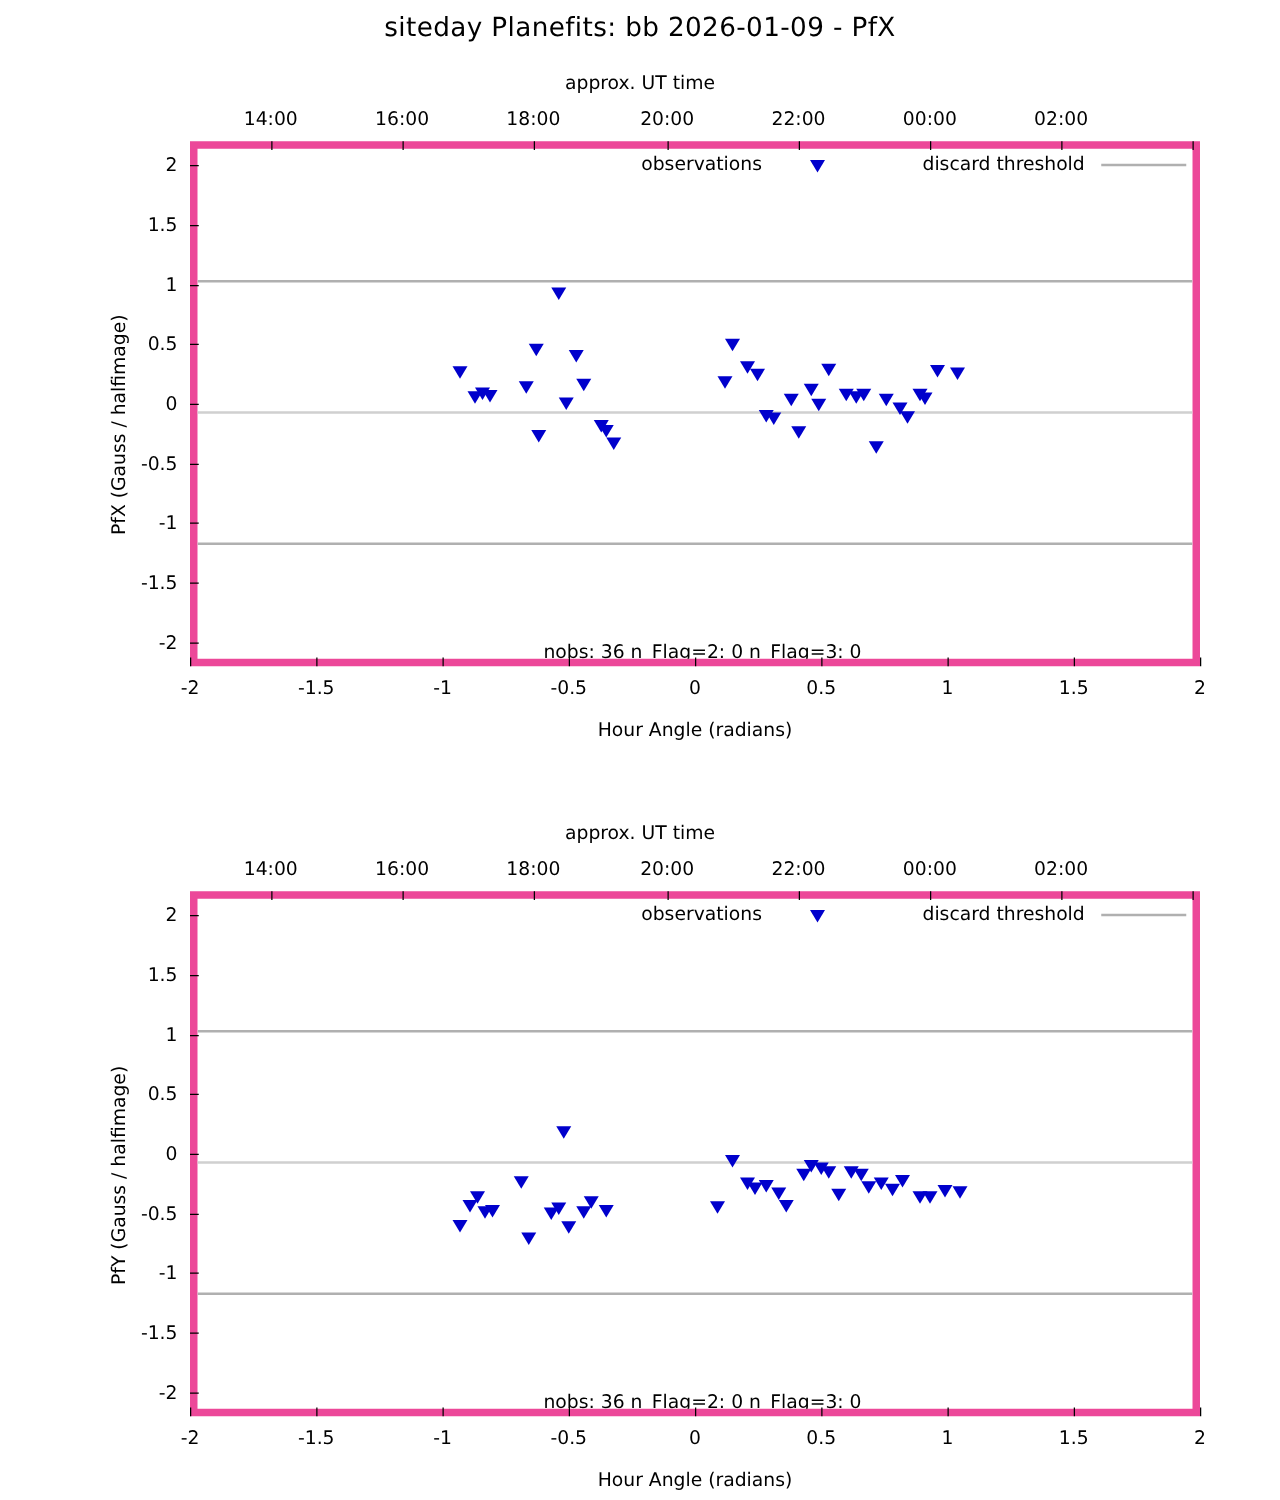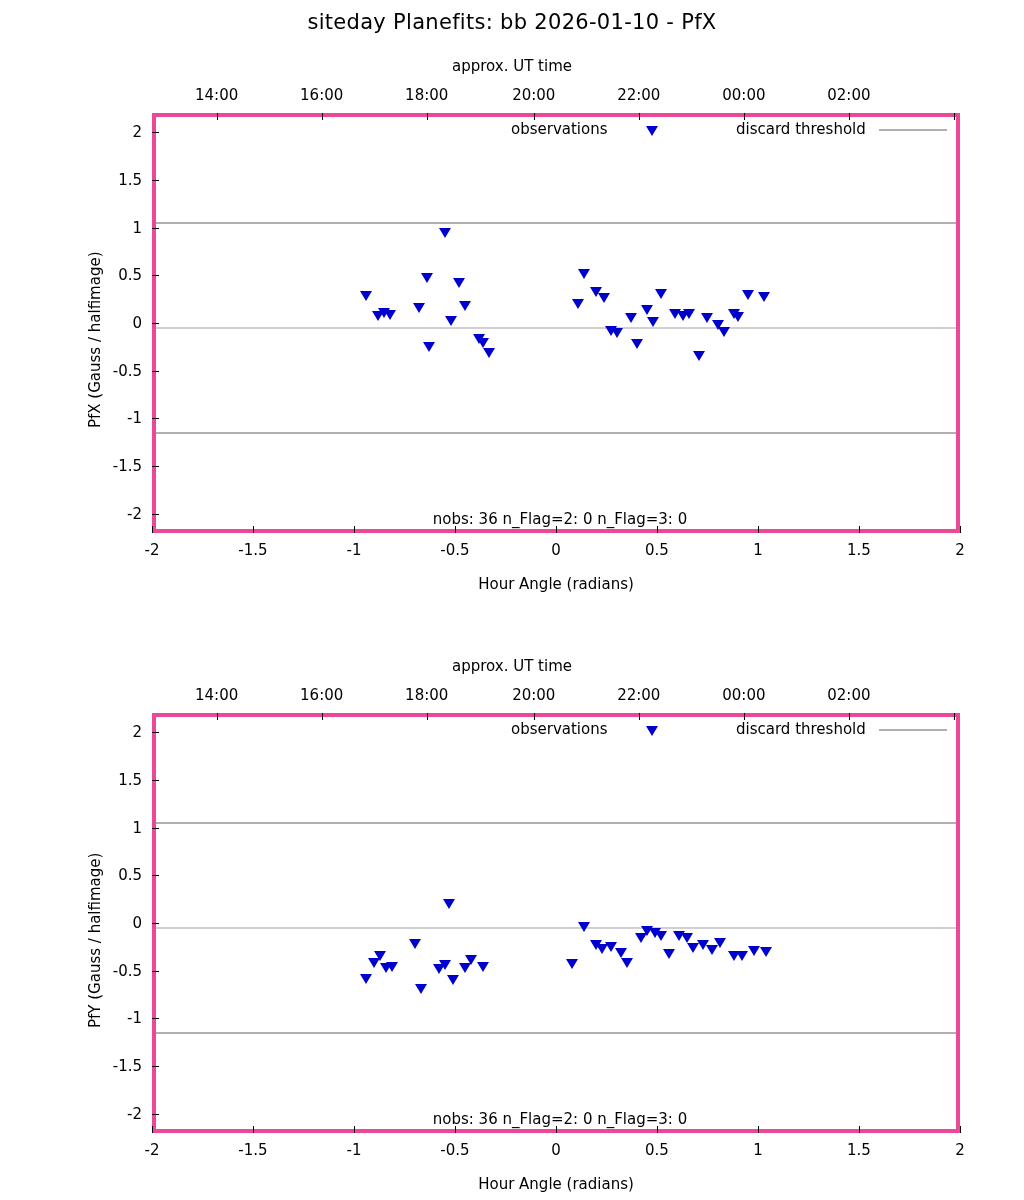--- a/index.html
+++ b/index.html
@@ -30,21 +30,21 @@
   }
   .top-axis-label {
     position: absolute;
     left: 0;
     width: 1024px;
     text-align: center;
     font-size: 15px;
   }
   .plot-frame {
     position: absolute;
-    border: 4px solid #ec4899;
+    border: 6px solid #ec4899;
     background: #ffffff;
     box-sizing: border-box;
     overflow: hidden;
   }
   .hline {
     position: absolute;
     left: 0;
     right: 0;
     height: 2px;
     background: #b0b0b0;
@@ -133,21 +133,21 @@
     position: absolute;
     font-size: 15px;
     white-space: nowrap;
     text-align: center;
   }
 </style>
 </head>
 <body>
 
 <div class="panel" id="panel0">
-    <div class="chart-title" style="top: 10px;">siteday Planefits:  bb  2026-01-10  -  PfX</div>
+    <div class="chart-title" style="top: 10px;">siteday Planefits:  bb  2026-01-09  -  PfX</div>
     <div class="top-axis-label" style="top: 57px;">approx. UT time</div>
     <div class="plot-frame" style="left: 152px; top: 113px; width: 808px; height: 420px;">
       <div class="zero-line" style="top: 210px;"></div>
       <div class="hline" style="top: 105px;"></div>
       <div class="hline" style="top: 315px;"></div>
       <div class="marker" style="left: 210.08px; top: 179.455px; border-top-color: rgb(0, 0, 204);"></div>
       <div class="marker" style="left: 222.2px; top: 198.545px; border-top-color: rgb(0, 0, 204);"></div>
       <div class="marker" style="left: 228.26px; top: 195.682px; border-top-color: rgb(0, 0, 204);"></div>
       <div class="marker" style="left: 234.32px; top: 197.591px; border-top-color: rgb(0, 0, 204);"></div>
       <div class="marker" style="left: 262.6px; top: 190.909px; border-top-color: rgb(0, 0, 204);"></div>

